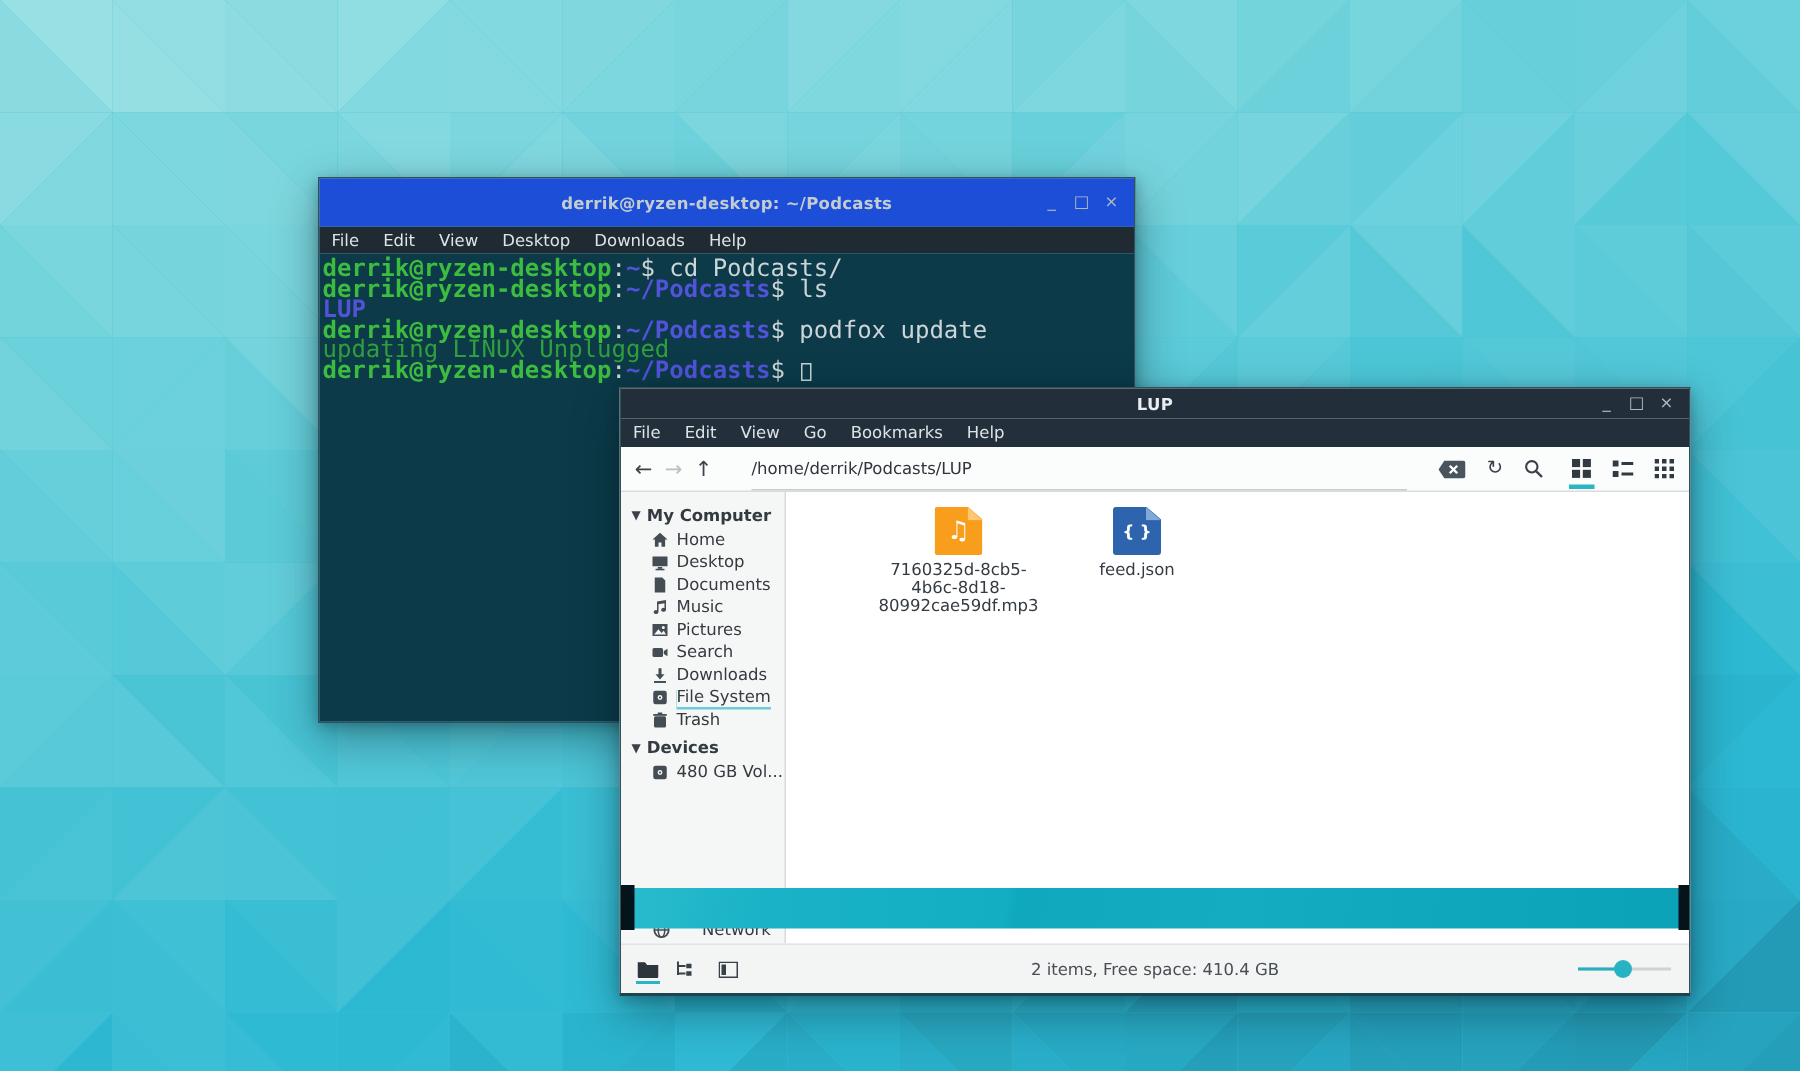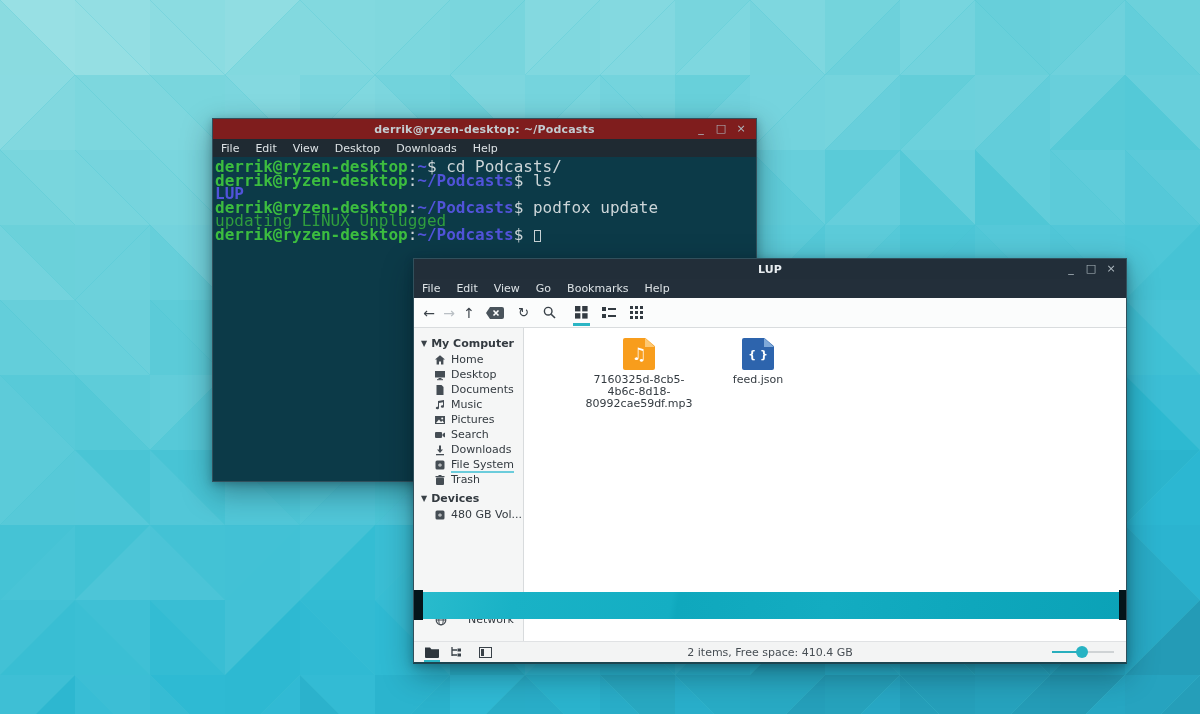--- a/index.html
+++ b/index.html
@@ -10,21 +10,21 @@
   .window { position:absolute; box-shadow:0 10px 28px rgba(0,20,30,.38), 0 2px 8px rgba(0,20,30,.25); border:1px solid #31505c; }
   .titlebar { display:flex; align-items:center; position:relative; color:#c3ccd1; font-size:11px; }
   .titlebar .title { position:absolute; left:0; right:0; text-align:center; font-weight:bold; letter-spacing:.2px; }
   .controls { margin-left:auto; display:flex; gap:4px; padding-right:7px; position:relative; z-index:2; }
   .ctrl { width:16px; text-align:center; font-size:11px; color:#aeb9c0; cursor:default; line-height:14px; }
   .menubar { display:flex; align-items:center; font-size:11px; color:#dde3e6; }
   .menu-item { padding:2px 8px; }
 
   
   .term { left:212px; top:118px; width:545px; height:364px; display:flex; flex-direction:column; }
-  .term .titlebar { height:20px; background:#7f1d1d; }
+  .term .titlebar { height:32px; background:#1d4ed8; }
   .term .menubar { height:18px; background:#1f2a32; }
   .term-body { flex:1; background:#0c3a48; font-family:"DejaVu Sans Mono","Liberation Mono",monospace; font-size:16px; line-height:13.6px; padding:3px 2px 0 2px; white-space:pre; }
   .term-line { height:13.6px; }
   .seg-b { font-weight:bold; }
   .cursor { display:inline-block; width:7px; height:12px; border:1px solid #c8d2d5; vertical-align:-2px; margin-left:1px; }
 
   
   .fm { left:413px; top:258px; width:714px; height:406px; display:flex; flex-direction:column; background:#fff; border-bottom:2px solid #1d4550; }
   .fm .titlebar { height:20px; background:#222e39; }
   .fm .titlebar .title { color:#e8edf0; }
@@ -54,21 +54,21 @@
   .file-page { position:absolute; inset:0; clip-path:polygon(0 0,70% 0,100% 26%,100% 100%,0 100%); border-radius:2px; }
   .file-fold { position:absolute; right:0; top:0; width:10px; height:9px; clip-path:polygon(0 0,100% 100%,0 100%); }
   .file-glyph { position:absolute; inset:0; display:flex; align-items:center; justify-content:center; color:#fff; font-weight:bold; }
   .file-label { margin-top:4px; font-size:11px; line-height:12px; color:#343b41; }
 
   .tear-band { position:absolute; left:0; top:264px; width:714px; height:27px; z-index:5;
     background:linear-gradient(100deg,#2abccd 0%,#19b2c6 14%,#14aec3 36%,#0fa8bd 37%,#13acc1 58%,#0ea7bc 78%,#0ba2b7 100%); }
   .tear-band::before, .tear-band::after { content:""; position:absolute; top:-2px; bottom:-1px; width:9px; background:#04141a; }
   .tear-band::before { left:0; } .tear-band::after { right:0; }
 
-  .fm-status { height:21px; background:#f3f4f4; border-top:1px solid #e0e2e4; display:flex; align-items:center; font-size:11px; color:#474e54; position:relative; }
+  .fm-status { height:33px; background:#f3f4f4; border-top:1px solid #e0e2e4; display:flex; align-items:center; font-size:11px; color:#474e54; position:relative; }
   .st-ic { margin-left:11px; position:relative; display:flex; }
   .st-ic.active::after { content:""; position:absolute; left:-1px; right:-1px; bottom:-4px; height:2px; background:#2bb5c4; }
   .st-text { position:absolute; left:0; right:0; text-align:center; }
   .zoom-slider { margin-left:auto; margin-right:12px; position:relative; width:62px; height:12px; z-index:2; }
   .zs-track { position:absolute; top:5px; left:0; right:0; height:2px; background:#cfd3d5; }
   .zs-fill { position:absolute; top:5px; left:0; width:30px; height:2px; background:#28aebd; }
   .zs-handle { position:absolute; top:0; left:24px; width:12px; height:12px; border-radius:50%; background:#27b3c3; }
 
   svg.mini { display:block; }
 </style>
@@ -434,20 +434,23 @@
         <span class="menu-item">View</span>
         <span class="menu-item">Go</span>
         <span class="menu-item">Bookmarks</span>
         <span class="menu-item">Help</span>
       </div>
 
     <div class="fm-toolbar">
       <span class="nav-arrow" style="margin-left:5px">←</span>
       <span class="nav-arrow disabled">→</span>
       <span class="nav-arrow">↑</span>
+      <span class="pathwrap">
+        <span class="pathtext">/home/derrik/Podcasts/LUP</span>
+      </span>
       <span class="tool-ic">
         <svg class="mini" width="18" height="12" viewBox="0 0 18 12">
             <path d="M4 0 h12 a2 2 0 0 1 2 2 v8 a2 2 0 0 1-2 2 H4 L0 6 Z" fill="#4a545c"></path>
             <path d="M7.5 3.5 L12.5 8.5 M12.5 3.5 L7.5 8.5" stroke="#fff" stroke-width="1.6"></path>
           </svg>
       </span>
       <span class="tool-ic">
           <span class="reload-glyph">↻</span>
         </span>
       <span class="tool-ic">

